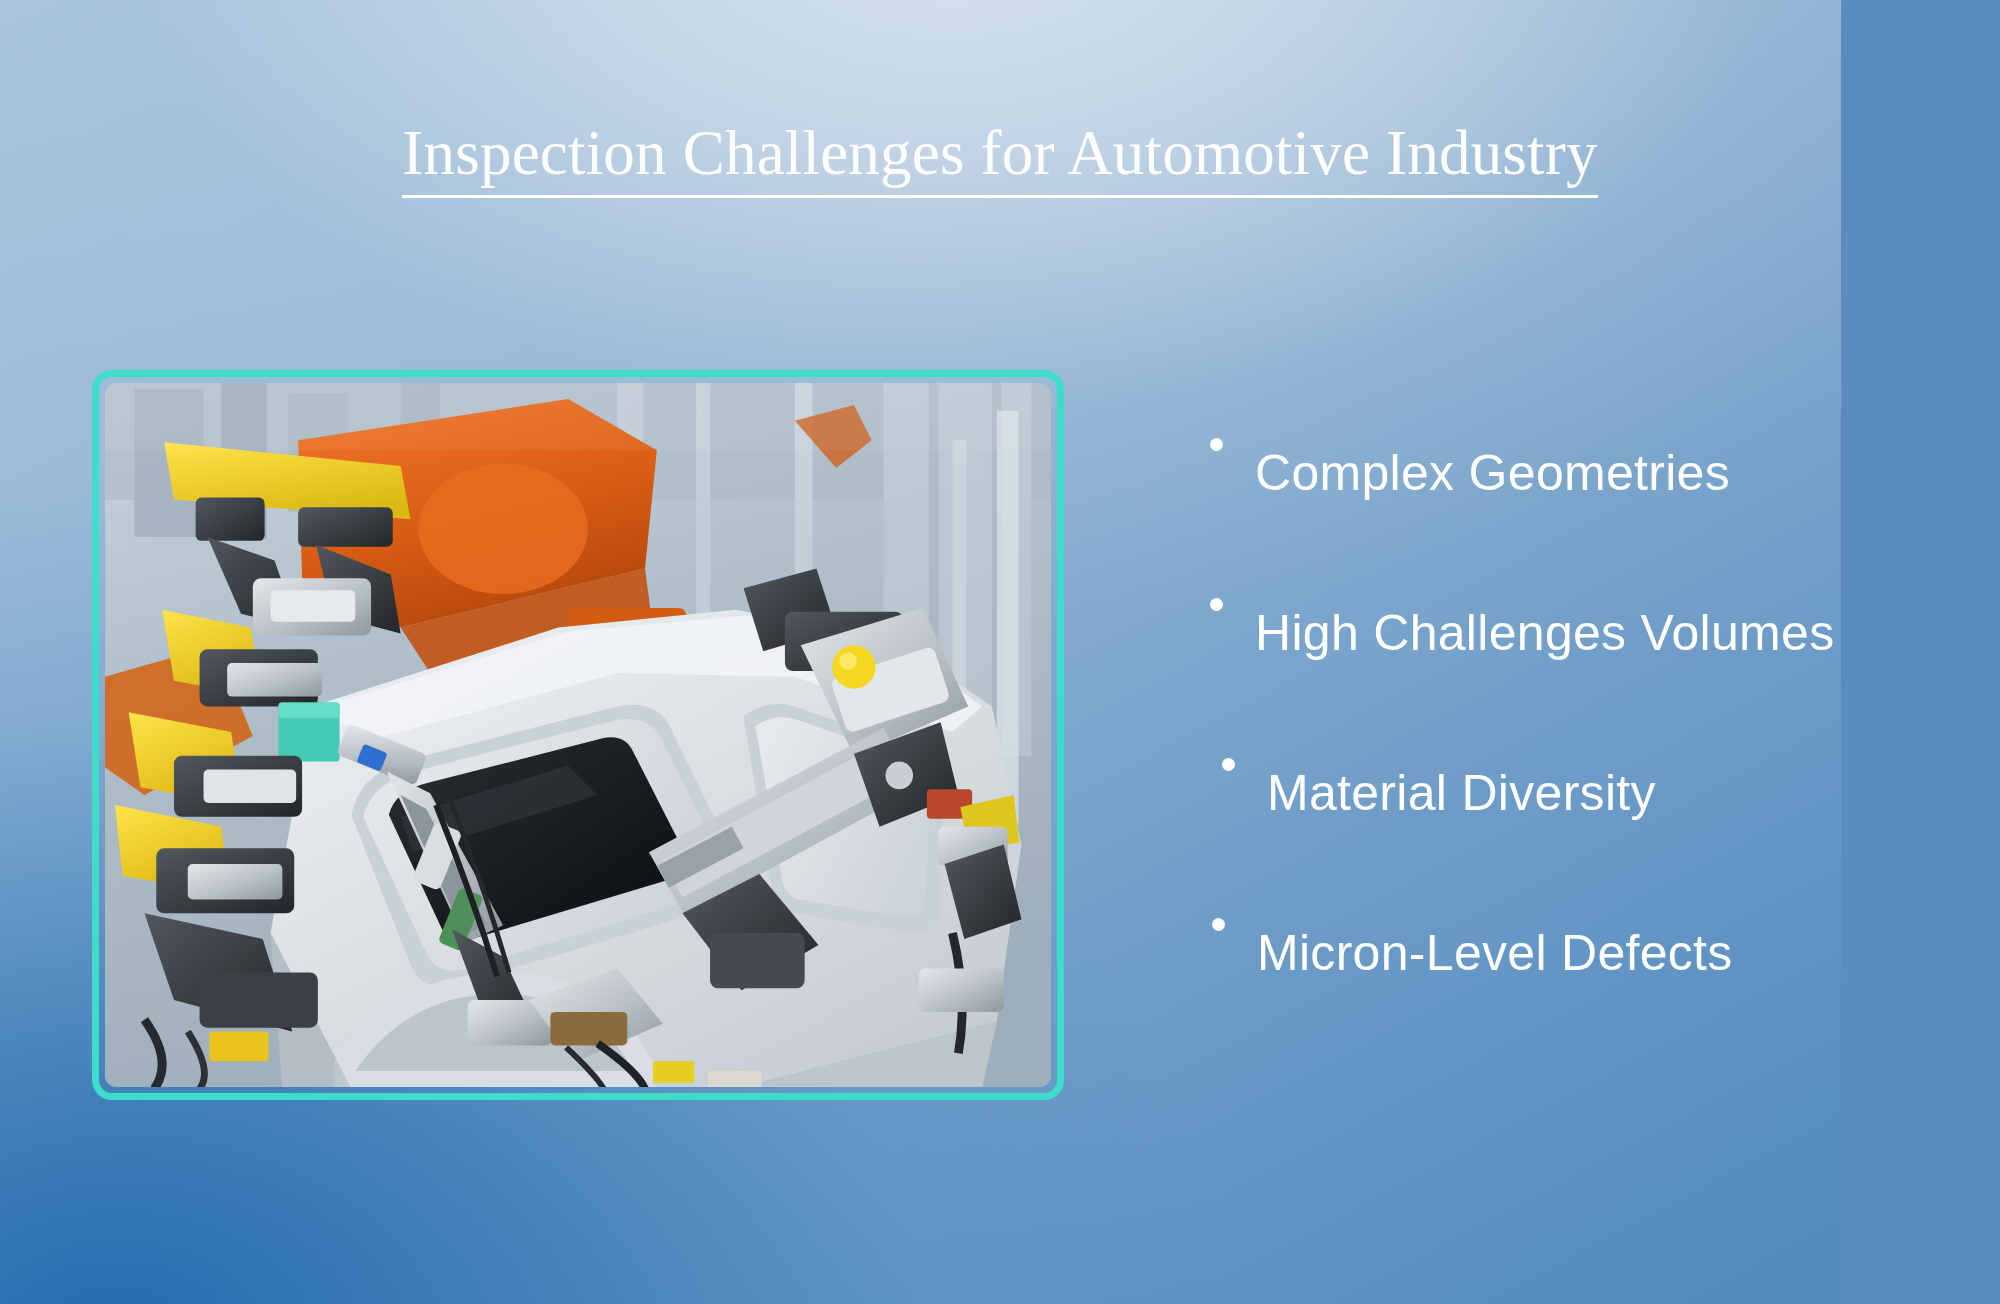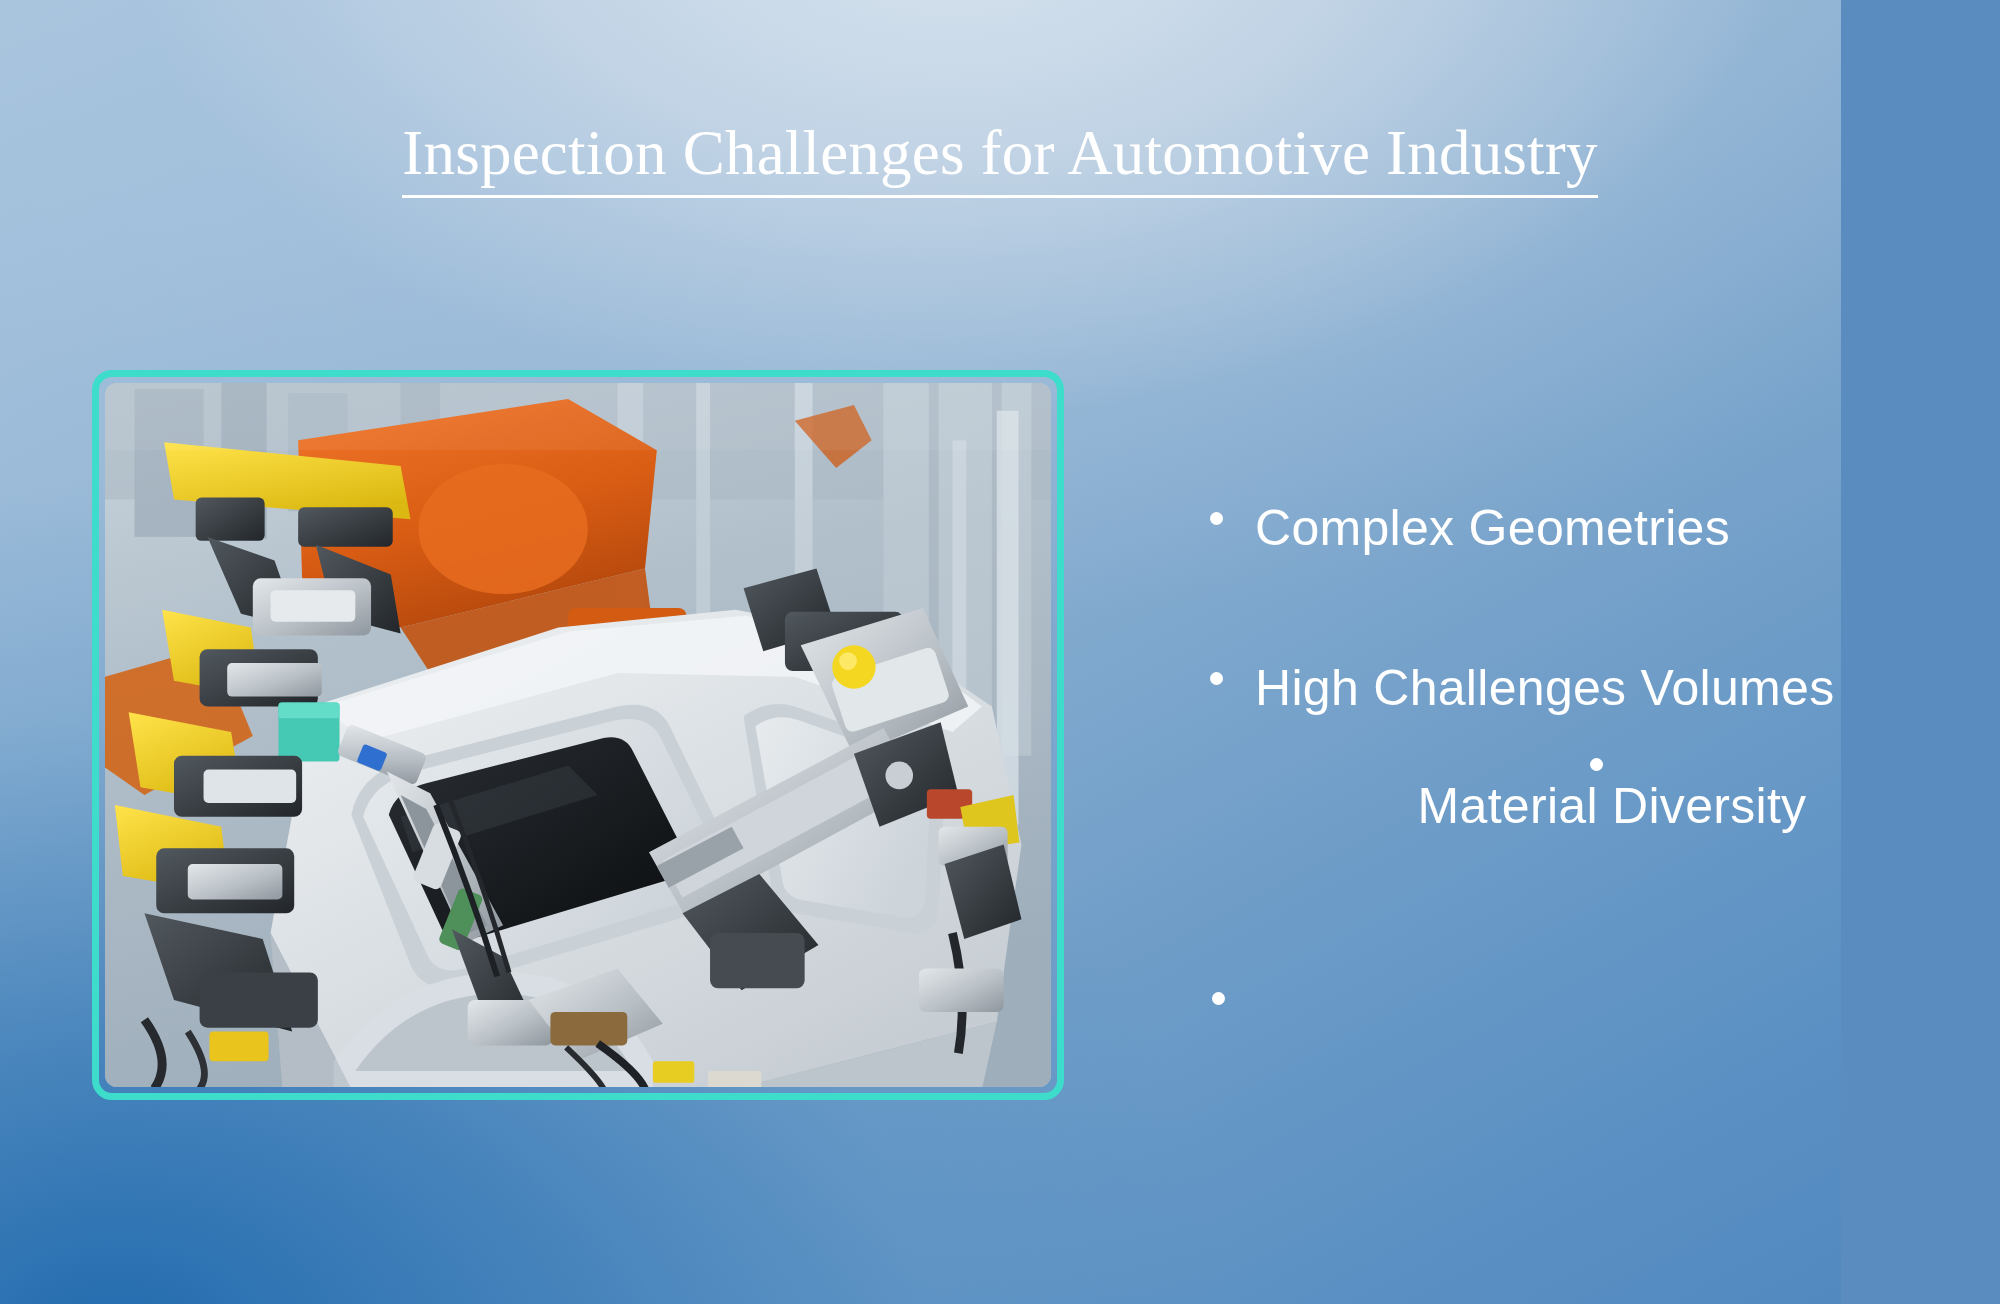--- a/index.html
+++ b/index.html
@@ -65,21 +65,21 @@
 
   
   #bullets {
     position: absolute;
     left: 1210px;
     top: 448px;
     width: 760px;
   }
   .bullet-row {
     display: flex;
-    align-items: center;
+    align-items: flex-start;
     height: 160px;
   }
   .bullet-dot {
     width: 13px;
     height: 13px;
     border-radius: 50%;
     background: #ffffff;
     flex: 0 0 auto;
     position: relative;
     top: -10px;
@@ -88,21 +88,21 @@
     margin-left: 32px;
     color: #ffffff;
     font-size: 50px;
     line-height: 1;
     font-weight: 400;
     letter-spacing: 0.3px;
     white-space: nowrap;
   }
   .row-1 { padding-left: 0px; }
   .row-2 { padding-left: 0px; }
-  .row-3 { padding-left: 12px; flex-direction: column; }
+  .row-3 { padding-left: 12px; }
   .row-4 { padding-left: 2px; }
 </style>
 </head>
 <body>
 
 <div id="slide">
 
   <div id="title">
     <span class="u">Inspection Challenges for Automotive Industry</span>
   </div>
@@ -306,17 +306,18 @@
       <span class="bullet-text">High Challenges Volumes</span>
     </div>
 
     <div class="bullet-row row-3">
       <span class="bullet-dot"></span>
       <span class="bullet-text">Material Diversity</span>
     </div>
 
     <div class="bullet-row row-4">
       <span class="bullet-dot"></span>
+      <span class="bullet-text">Micron-Level Defects</span>
     </div>
 
   </div>
 
 </div>
 
 </body></html>

